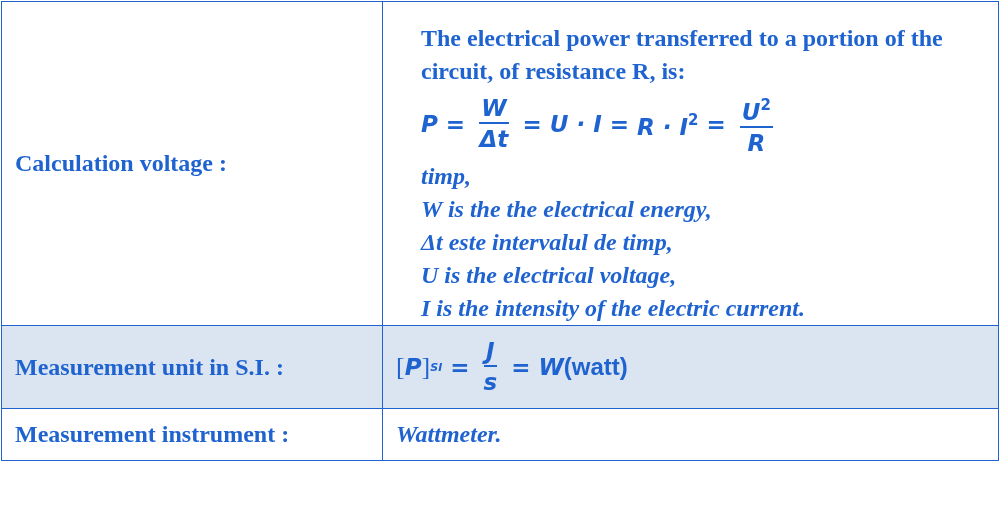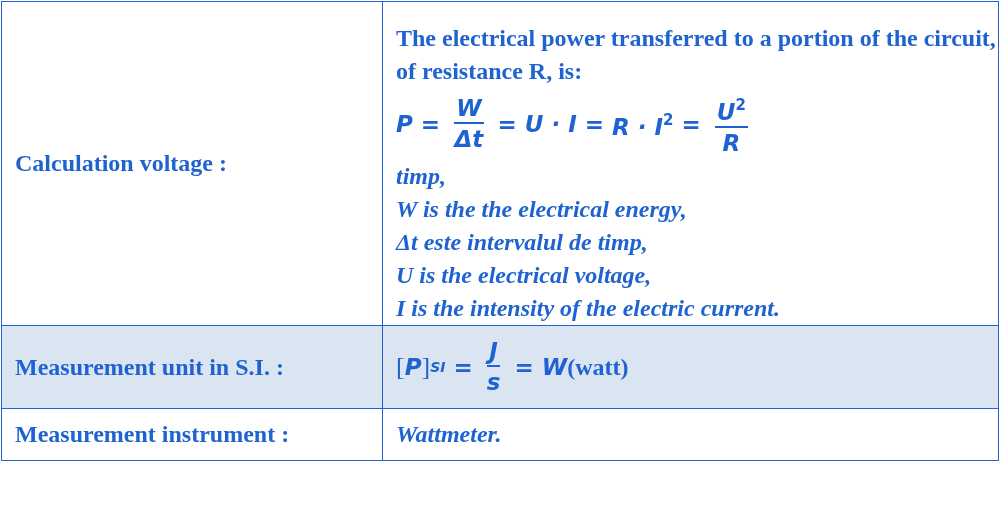--- a/index.html
+++ b/index.html
@@ -19,33 +19,33 @@
   .tbl col.c1 { width: 381px; }
   .tbl col.c2 { width: 616px; }
   tr.hdr td { background: #1f63d0; color: #ffffff; height: 35px; line-height: 30px; }
   tr.hdr td.v { font-style: italic; }
   tr.shade td { background: #dbe5f1; }
   tr.sym td { height: 40px; }
   tr.calc td { height: 309px; }
   tr.unit td { height: 82px; }
   tr.inst td { height: 51px; }
   .it { font-style: italic; }
-  .calc-text { line-height: 33px; padding-top: 20px; }
+  .calc-text { line-height: 33px; padding-top: 20px; margin-left: 25px; }
   .math { font-family: "DejaVu Sans", sans-serif; font-style: italic; font-weight: bold; font-size: 23px; }
   .formula { display: flex; align-items: center; height: 72px; }
   .frac { display: inline-flex; flex-direction: column; align-items: center; margin: 0 6px; vertical-align: middle; }
   .frac .num { padding: 0 2px; line-height: 28px; }
   .frac .bar { width: 100%; height: 2px; background: #1f63d0; }
   .frac .den { line-height: 30px; }
   .op { margin: 0 8px; font-style: normal; }
   sup { font-size: 15px; vertical-align: 10px; font-style: normal; }
-  sub { font-size: 14px; vertical-align: -6px; }
+  sub { font-size: 11px; vertical-align: -6px; }
   .unit-line { display: flex; align-items: center; }
   .brk { font-family: "Liberation Serif", serif; font-style: normal; font-weight: normal; font-size: 26px; }
-  .plain { font-family: Liberation Serif, serif; font-style: normal; font-weight: bold; font-size: 24px; }
+  .plain { font-family: Liberation Sans, sans-serif; font-style: normal; font-weight: bold; font-size: 24px; }
 </style>
 </head>
 <body>
 
 <table class="tbl">
   <colgroup>
       <col class="c1">
       <col class="c2">
     </colgroup>
   <tbody>

